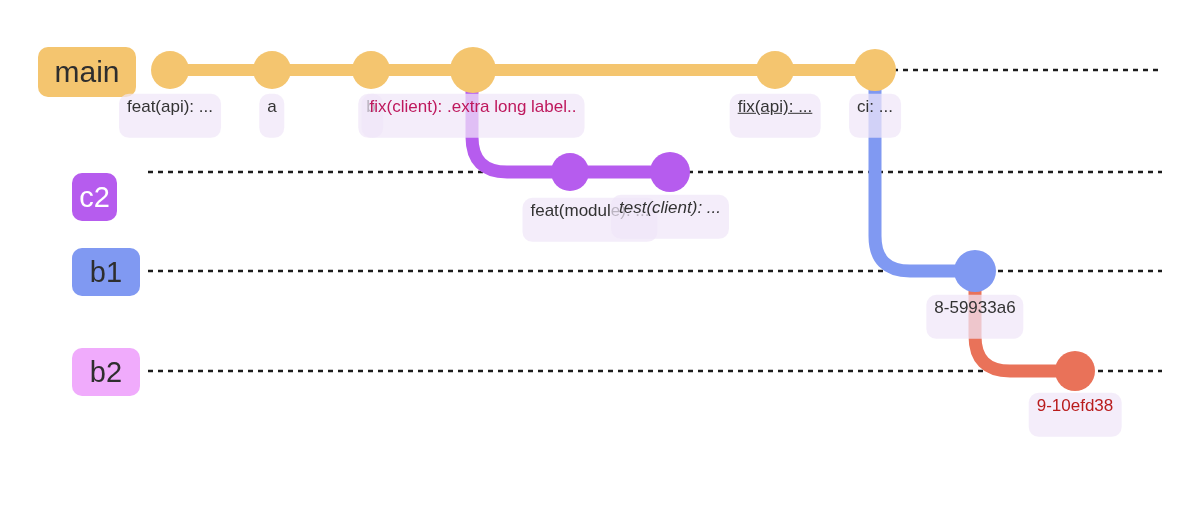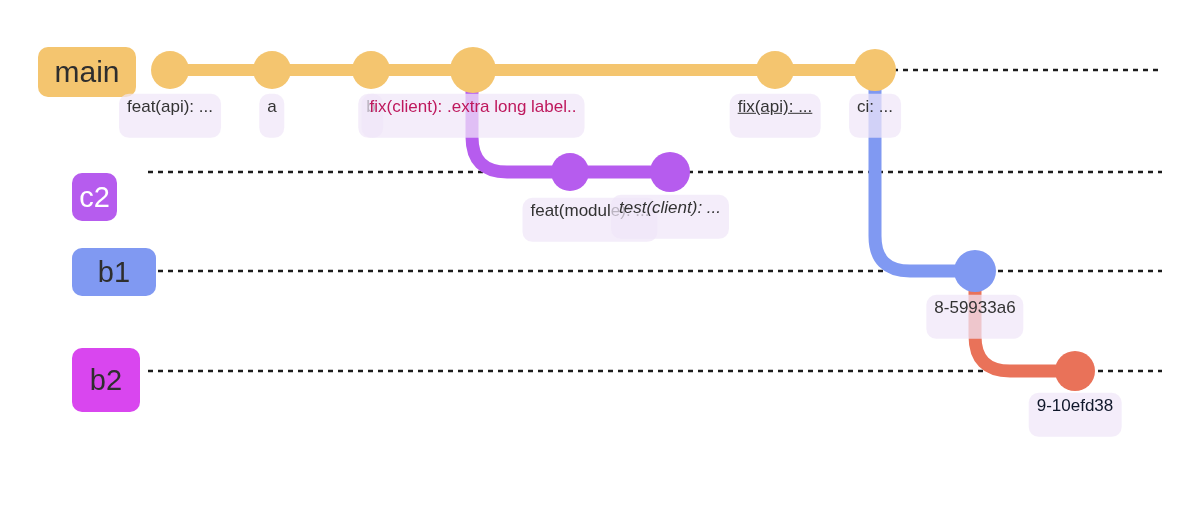--- a/index.html
+++ b/index.html
@@ -60,25 +60,25 @@
       <circle cx="473" cy="70" r="23" fill="#F4C56F"></circle>
       <circle cx="570" cy="172" r="19" fill="#B65CEE"></circle>
       <circle cx="670" cy="172" r="20" fill="#B65CEE"></circle>
       <circle cx="775" cy="70" r="19" fill="#F4C56F"></circle>
       <circle cx="875" cy="70" r="21" fill="#F4C56F"></circle>
       <circle cx="975" cy="271" r="21" fill="#8099F2"></circle>
       <circle cx="1075" cy="371" r="20" fill="#E97259"></circle>
     </svg>
     <div class="branch-label" style="left: 38px; top: 47px; width: 98px; height: 50px; background: rgb(244, 197, 111); font-size: 30px; color: rgb(46, 46, 46);">main</div>
     <div class="branch-label" style="left: 72px; top: 148px; width: 45px; height: 48px; background: rgb(182, 92, 238); font-size: 29px; color: #ffffff; margin-top: 25px;">c2</div>
-    <div class="branch-label" style="left: 72px; top: 248px; width: 84px; height: 48px; background: rgb(128, 153, 242); font-size: 29px; color: rgb(46, 46, 46);">b1</div>
-    <div class="branch-label" style="left: 72px; top: 348px; width: 68px; height: 64px; background: #d946ef; font-size: 29px; color: rgb(46, 46, 46);">b2</div>
+    <div class="branch-label" style="left: 72px; top: 248px; width: 68px; height: 48px; background: rgb(128, 153, 242); font-size: 29px; color: rgb(46, 46, 46);">b1</div>
+    <div class="branch-label" style="left: 72px; top: 348px; width: 68px; height: 48px; background: #f0abfc; font-size: 29px; color: rgb(46, 46, 46);">b2</div>
     <div class="commit-label" style="left: 170px; top: 116px; background: rgba(240, 230, 248, 0.72); color: rgb(51, 51, 51);">feat(api): ...</div>
     <div class="commit-label" style="left: 272px; top: 116px; background: rgba(240, 230, 248, 0.72); color: rgb(51, 51, 51);">a</div>
     <div class="commit-label" style="left: 371px; top: 116px; background: rgba(240, 230, 248, 0.72); color: rgb(51, 51, 51);">b</div>
     <div class="commit-label" style="left: 473px; top: 116px; background: rgba(240, 230, 248, 0.72); color: #be185d;">fix(client): .extra long label..</div>
     <div class="commit-label" style="left: 570px; top: 220px; background: rgba(240, 230, 248, 0.72); color: rgb(51, 51, 51); margin-left: 20px;">feat(module): ...</div>
     <div class="commit-label" style="left: 670px; top: 217px; background: rgba(240, 230, 248, 0.72); color: rgb(51, 51, 51); font-style: italic;">test(client): ...</div>
     <div class="commit-label" style="left: 775px; top: 116px; background: rgba(240, 230, 248, 0.72); color: rgb(51, 51, 51); text-decoration: underline;">fix(api): ...</div>
     <div class="commit-label" style="left: 875px; top: 116px; background: rgba(240, 230, 248, 0.72); color: rgb(51, 51, 51);">ci: ...</div>
     <div class="commit-label" style="left: 975px; top: 317px; background: rgba(240, 230, 248, 0.72); color: rgb(51, 51, 51);">8-59933a6</div>
-    <div class="commit-label" style="left: 1075px; top: 415px; background: rgba(240, 230, 248, 0.72); color: #0f172a;">9-10efd38</div>
+    <div class="commit-label" style="left: 1075px; top: 415px; background: rgba(240, 230, 248, 0.72); color: #b91c1c;">9-10efd38</div>
   </div>
 
 </body></html>

